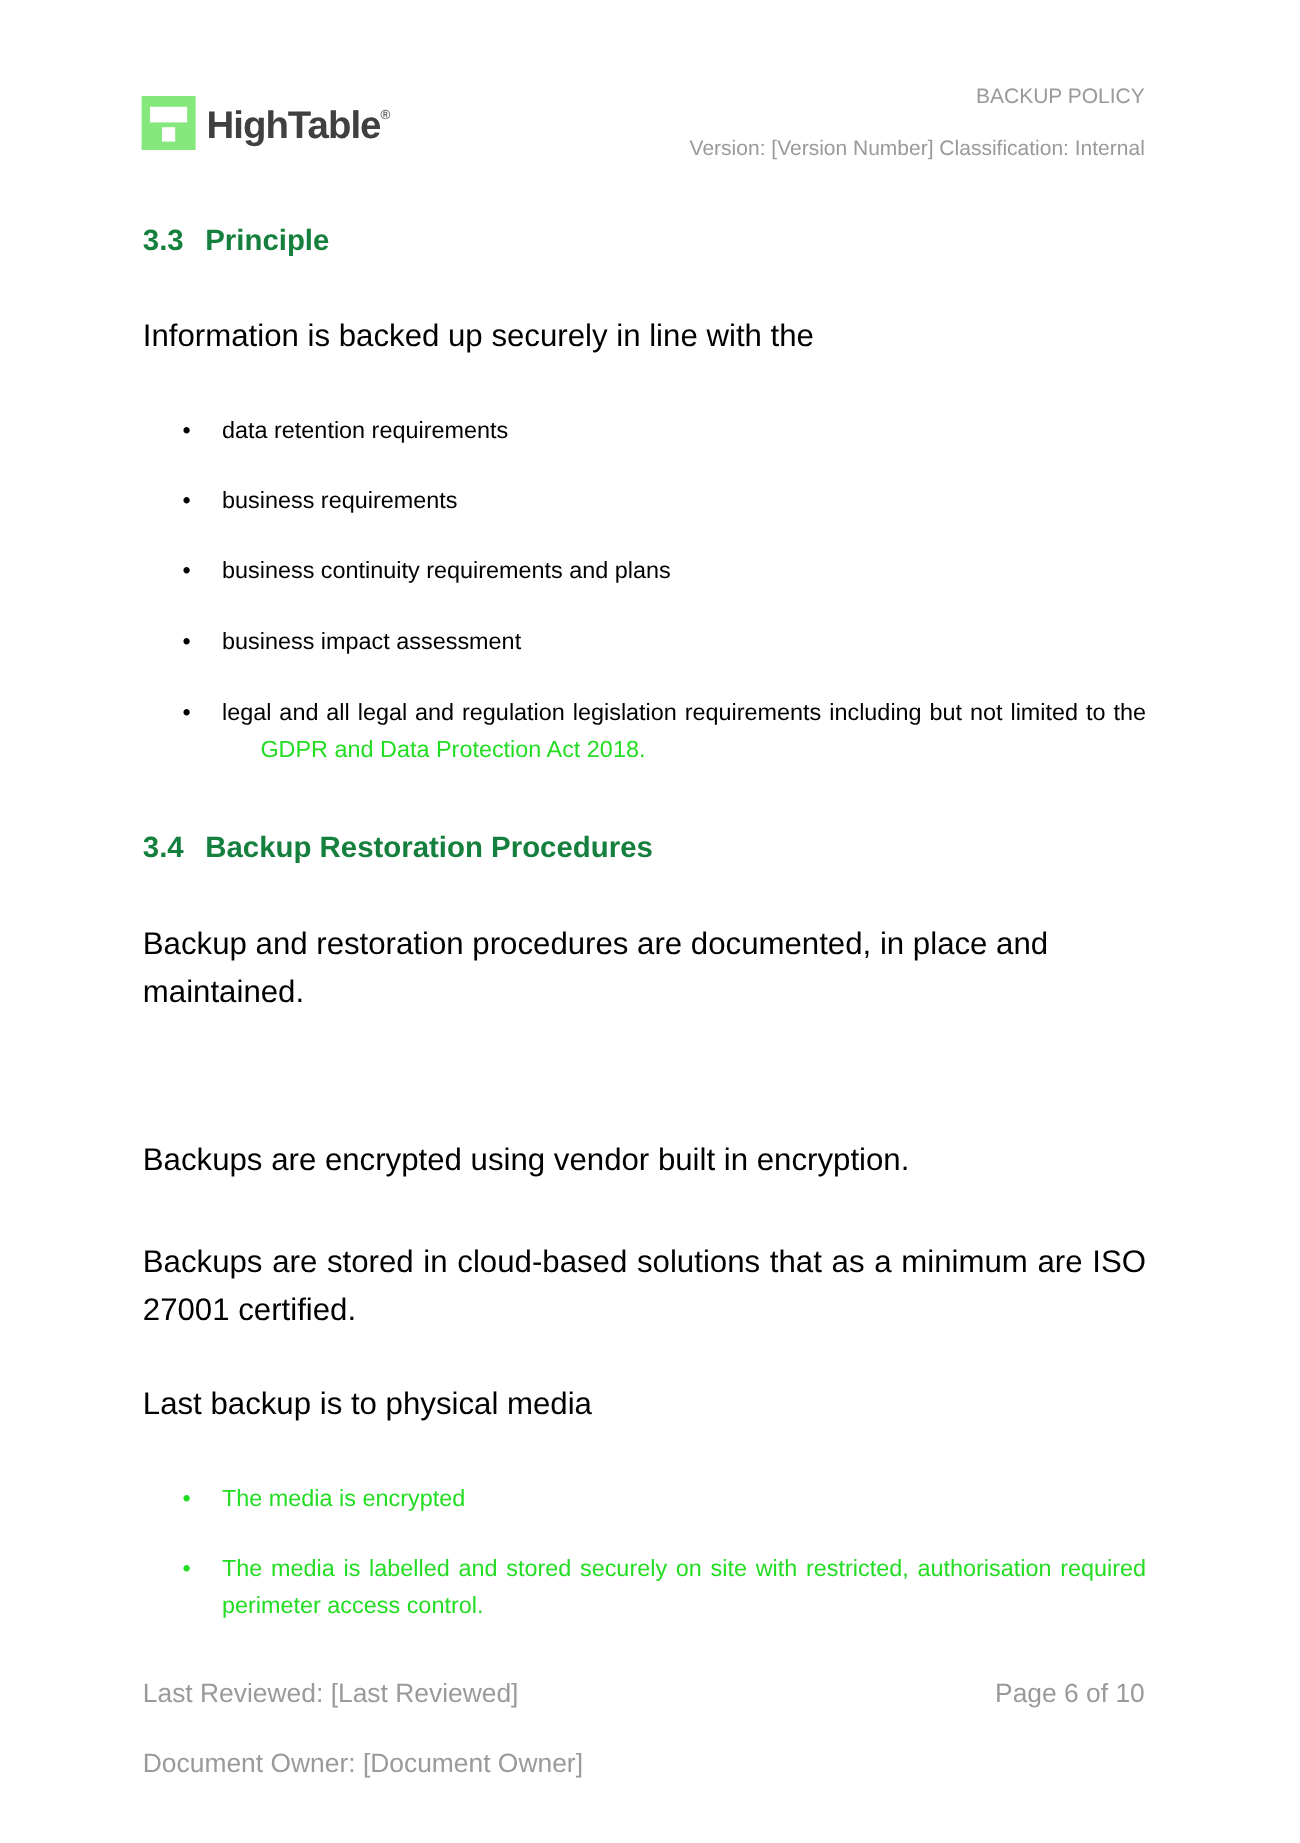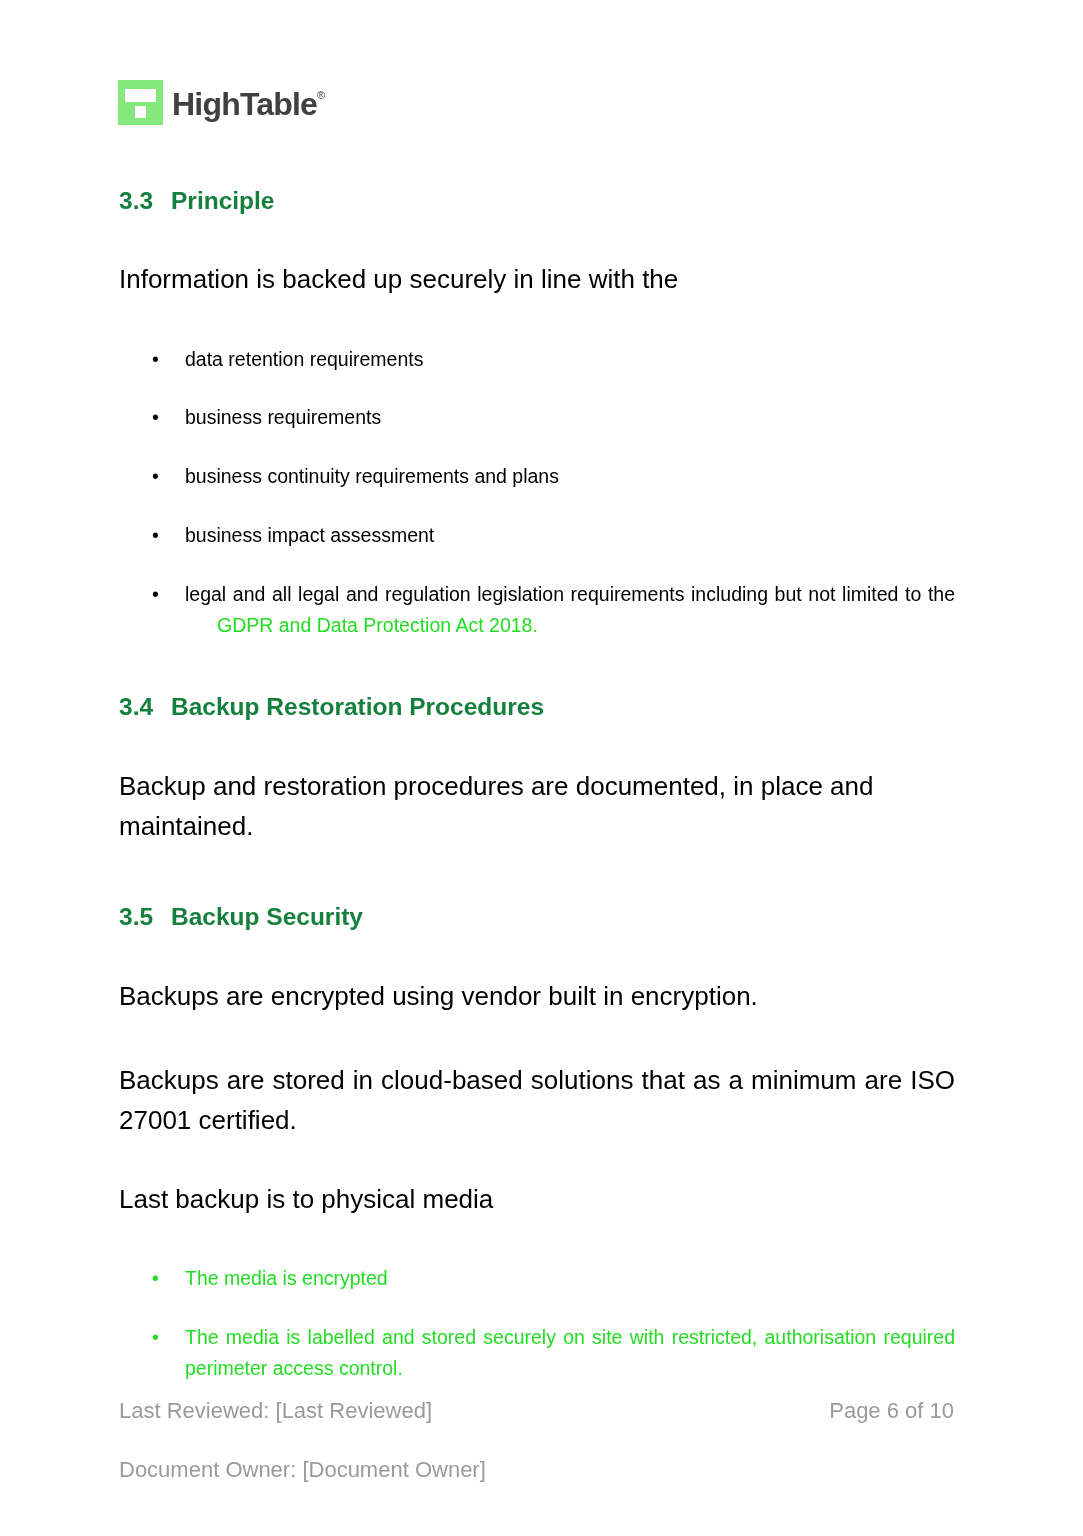--- a/index.html
+++ b/index.html
@@ -209,20 +209,24 @@
   <div class="page-header">
 
     <div class="logo">
       <div class="logo-mark">
         <span class="bar"></span>
         <span class="stem"></span>
       </div>
       <div class="logo-word"><span>HighTable</span><span class="reg">®</span></div>
     </div>
 
+    <div class="header-meta">
+      <div class="doc-title">BACKUP POLICY</div>
+      <div class="doc-version">Version: [Version Number] Classification: Internal</div>
+    </div>
 
   </div>
 
   <div class="content">
 
     <h2 class="section-heading">
       <span class="num">3.3</span>
       <span class="txt">Principle</span>
     </h2>
 
@@ -265,24 +269,20 @@
       <span class="num">3.4</span>
       <span class="txt">Backup Restoration Procedures</span>
     </h2>
 
     <div class="gap-heading-to-text"></div>
 
     <p class="body-text">Backup and restoration procedures are documented, in place and maintained.</p>
 
     <div class="gap-before-35"></div>
 
-    <h2 class="section-heading">
-      <span class="num">3.5</span>
-      <span class="txt">Backup Security</span>
-    </h2>
 
     <div class="gap-heading-to-text"></div>
 
     <p class="body-text">Backups are encrypted using vendor built in encryption.</p>
 
     <div class="gap-para"></div>
 
     <p class="body-text justified green">Backups are stored in cloud-based solutions that as a minimum are ISO 27001 certified.</p>
 
     <div class="gap-para-sm"></div>

